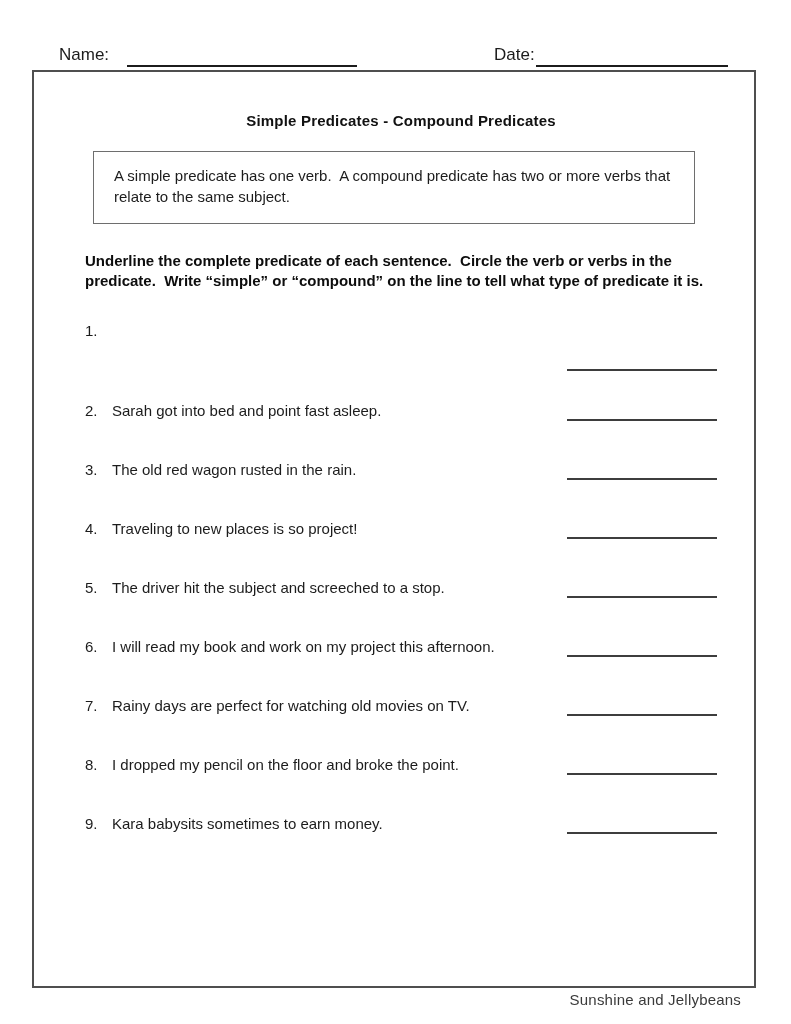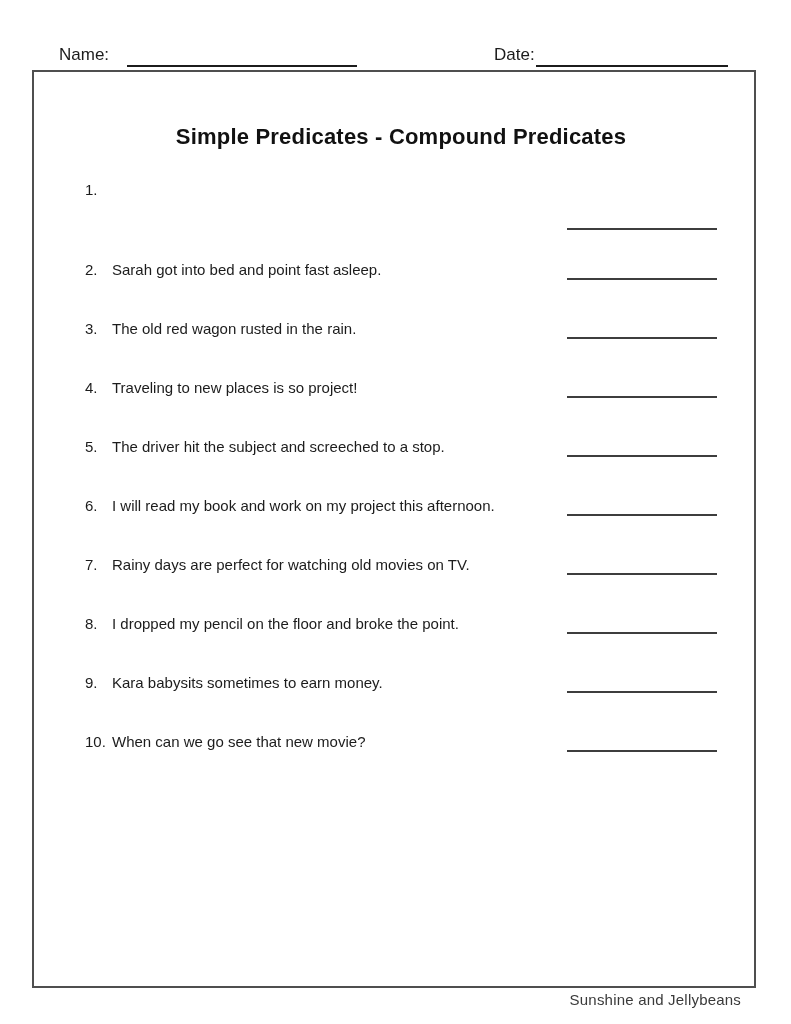--- a/index.html
+++ b/index.html
@@ -40,23 +40,23 @@
     width: 724px;
     height: 918px;
     border: 2px solid #4f4f4f;
     box-sizing: border-box;
     padding: 0 37px 0 51px;
     background: #ffffff;
   }
 
   
   .title {
-    margin-top: 52px;
+    margin-top: 40px;
     text-align: center;
-    font-size: 22px;
+    font-size: 15px;
     font-weight: 600;
     letter-spacing: 0.2px;
     color: #111111;
   }
 
   
   .def-box {
     margin: 22px 0 0 8px;
     width: 602px;
     box-sizing: border-box;
@@ -132,21 +132,25 @@
 
 <span class="hdr-label name-label">Name:</span>
 <span class="hdr-line name-line"></span>
 <span class="hdr-label date-label">Date:</span>
 <span class="hdr-line date-line"></span>
 
 <div class="page-border">
 
   <div class="title">Simple Predicates - Compound Predicates</div>
 
-
+  <div class="def-box">
+    <div class="def-text">A simple predicate has one verb.  A compound predicate has two or more verbs that relate to the same subject.</div>
+  </div>
+
+  <div class="instructions">Underline the complete predicate of each sentence.  Circle the verb or verbs in the predicate.  Write “simple” or “compound” on the line to tell what type of predicate it is.</div>
 
   <div class="items">
 
     <div class="item stacked">
       <div class="sentence">
         <span class="num">1.</span>
       </div>
       <div class="blank"></div>
     </div>
 
@@ -207,24 +211,17 @@
     </div>
 
     <div class="item">
       <div class="sentence">
         <span class="num">9.</span>
         <span class="text">Kara babysits sometimes to earn money.</span>
       </div>
       <div class="blank"></div>
     </div>
 
-    <div class="item">
-      <div class="sentence">
-        <span class="num">10.</span>
-        <span class="text">When can we go see that new movie?</span>
-      </div>
-      <div class="blank"></div>
-    </div>
 
   </div>
 </div>
 
 <div class="footer">Sunshine and Jellybeans</div>
 
 </body></html>

